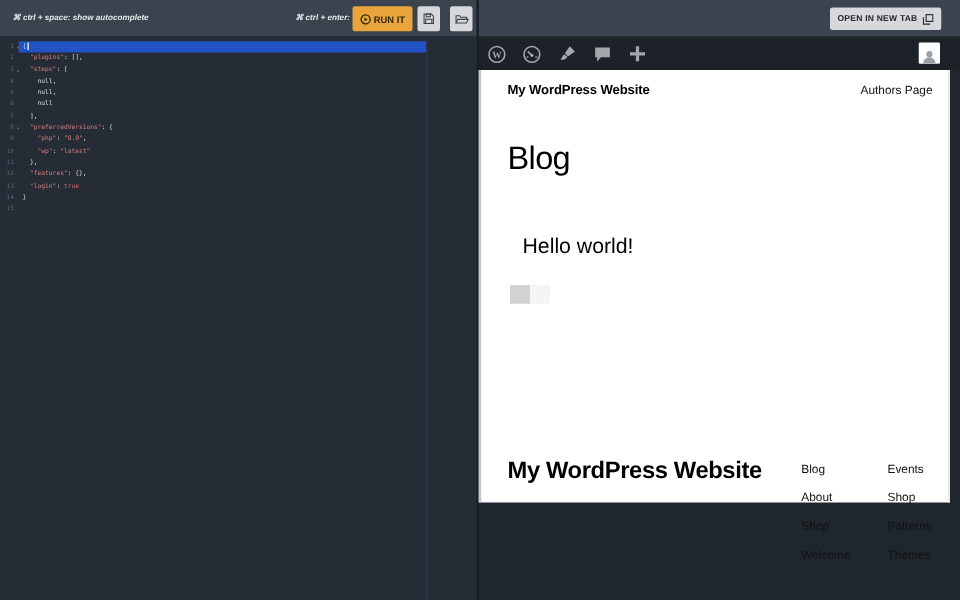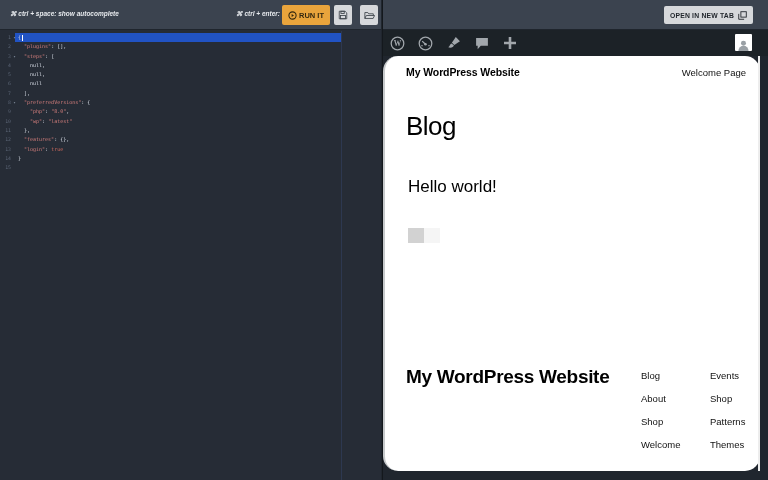--- a/index.html
+++ b/index.html
@@ -39,27 +39,27 @@
   .rtoolbar{position:absolute;top:0;left:0;right:0;height:30px;background:#3b434f;border-bottom:1px solid #1f252d;}
   .newtab-btn{position:absolute;top:6px;right:15px;height:18px;background:#d6d8db;border:none;border-radius:2px;
               font-weight:bold;font-size:6.8px;letter-spacing:.2px;color:#22272d;display:flex;align-items:center;gap:4px;
               padding:0 6px;font-family:"Liberation Sans",sans-serif;cursor:pointer;}
   .adminbar{position:absolute;top:30px;left:0;right:0;height:26px;background:#1c2227;display:flex;align-items:center;
             padding-left:7px;gap:13px;}
   .ab-icon{width:15px;height:15px;display:flex;align-items:center;justify-content:center;cursor:pointer;}
   .avatar{position:absolute;right:16px;top:4px;width:17px;height:17px;background:#ffffff;border-radius:1px;
           display:flex;align-items:flex-end;justify-content:center;overflow:hidden;cursor:pointer;}
 
-  .site{position:absolute;top:56px;left:0;width:377px;height:415px;background:#ffffff;border-left:2px solid #c6c9cb;color:#000;border-radius:15px;}
+  .site{position:absolute;top:56px;left:0;width:377px;height:346px;background:#ffffff;border-left:2px solid #c6c9cb;color:#000;}
   .site::after{content:"";position:absolute;right:0;top:0;width:2px;height:100%;background:#ededed;}
   .site-header{position:absolute;top:10px;left:21px;right:14px;display:flex;justify-content:space-between;align-items:center;}
   .site-title{font-size:10.5px;font-weight:700;letter-spacing:-.1px;cursor:pointer;}
   .site-nav{font-size:9.5px;color:#111;cursor:pointer;}
   .page-h{position:absolute;top:55px;left:21px;margin:0;font-size:26px;font-weight:400;letter-spacing:-.5px;}
-  .post-t{position:absolute;top:119px;left:21px;margin:2px;font-size:17px;font-weight:400;cursor:pointer;}
+  .post-t{position:absolute;top:119px;left:21px;margin:12px;font-size:17px;font-weight:400;cursor:pointer;}
   .excerpt{position:absolute;top:146px;left:21px;margin:0;font-size:9.5px;color:#1a1a1a;}
   .meta-boxes{position:absolute;top:172px;left:23px;display:flex;}
   .box-a{width:16px;height:15px;background:#d2d2d2;}
   .box-b{width:16px;height:15px;background:#f5f5f5;}
   .footer-title{position:absolute;top:310px;left:21px;font-size:19px;font-weight:700;letter-spacing:-.3px;}
   .f-col{position:absolute;top:314px;font-size:9.5px;color:#111;}
   .f-col.c1{left:256px;}
   .f-col.c2{left:325px;}
   .f-link{height:23px;cursor:pointer;}
 </style>
@@ -220,21 +220,21 @@
       <svg width="13" height="11" viewBox="0 0 12 10">
         <circle cx="6" cy="3" r="2.3" fill="#9aa0a5"></circle>
         <path d="M1.3 10 a4.7 4.7 0 0 1 9.4 0 z" fill="#9aa0a5"></path>
       </svg>
     </span>
   </div>
 
   <div class="site">
     <div class="site-header">
       <span class="site-title">My WordPress Website</span>
-      <span class="site-nav">Welcome Page</span>
+      <span class="site-nav">Authors Page</span>
     </div>
     <h1 class="page-h">Blog</h1>
     <h2 class="post-t">Hello world!</h2>
     <div class="meta-boxes">
       <div class="box-a"></div>
       <div class="box-b"></div>
     </div>
     <div class="footer-title">My WordPress Website</div>
     <div class="f-col c1">
         <div class="f-link">Blog</div>

